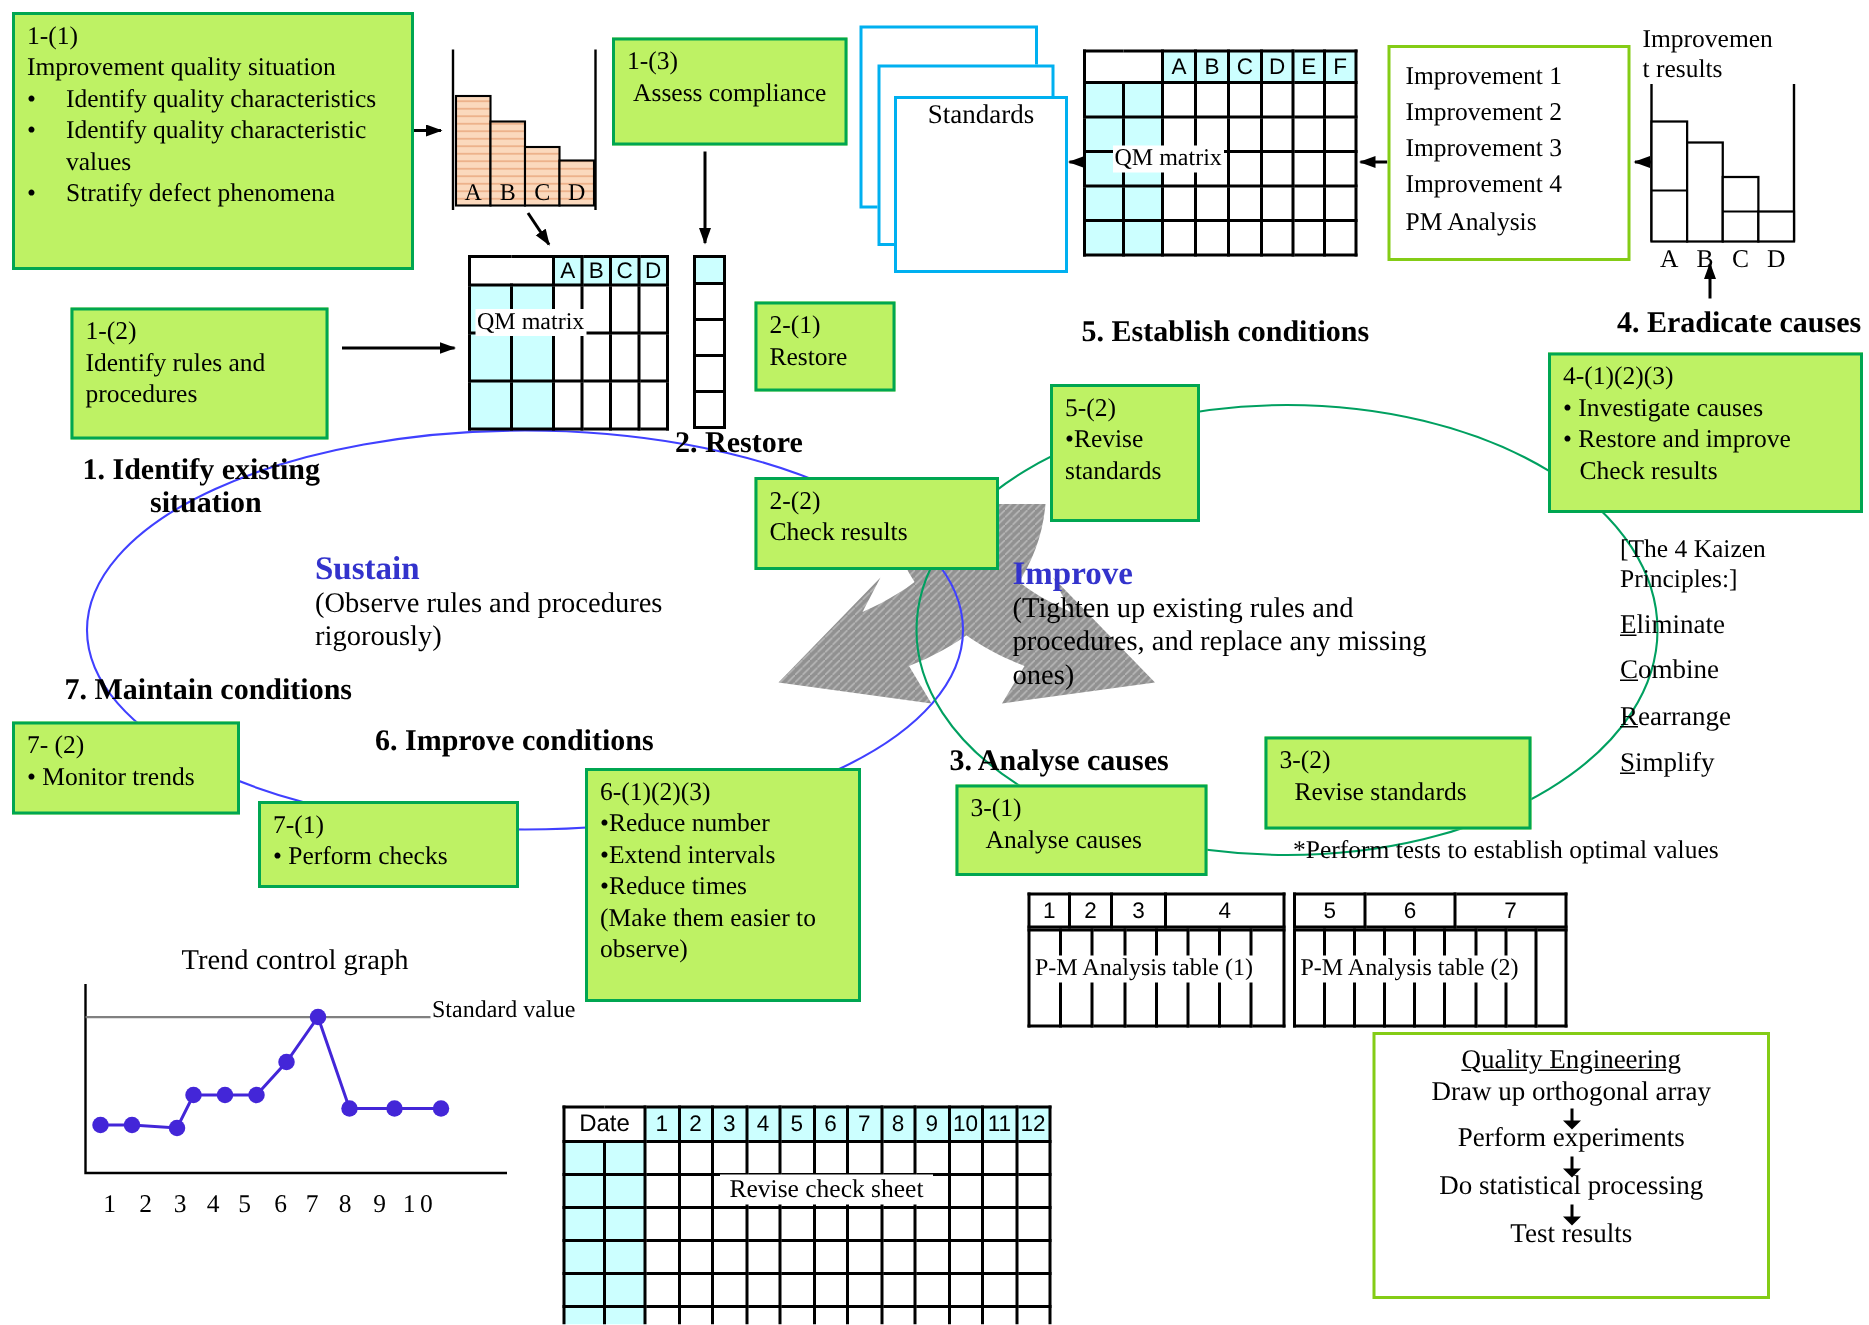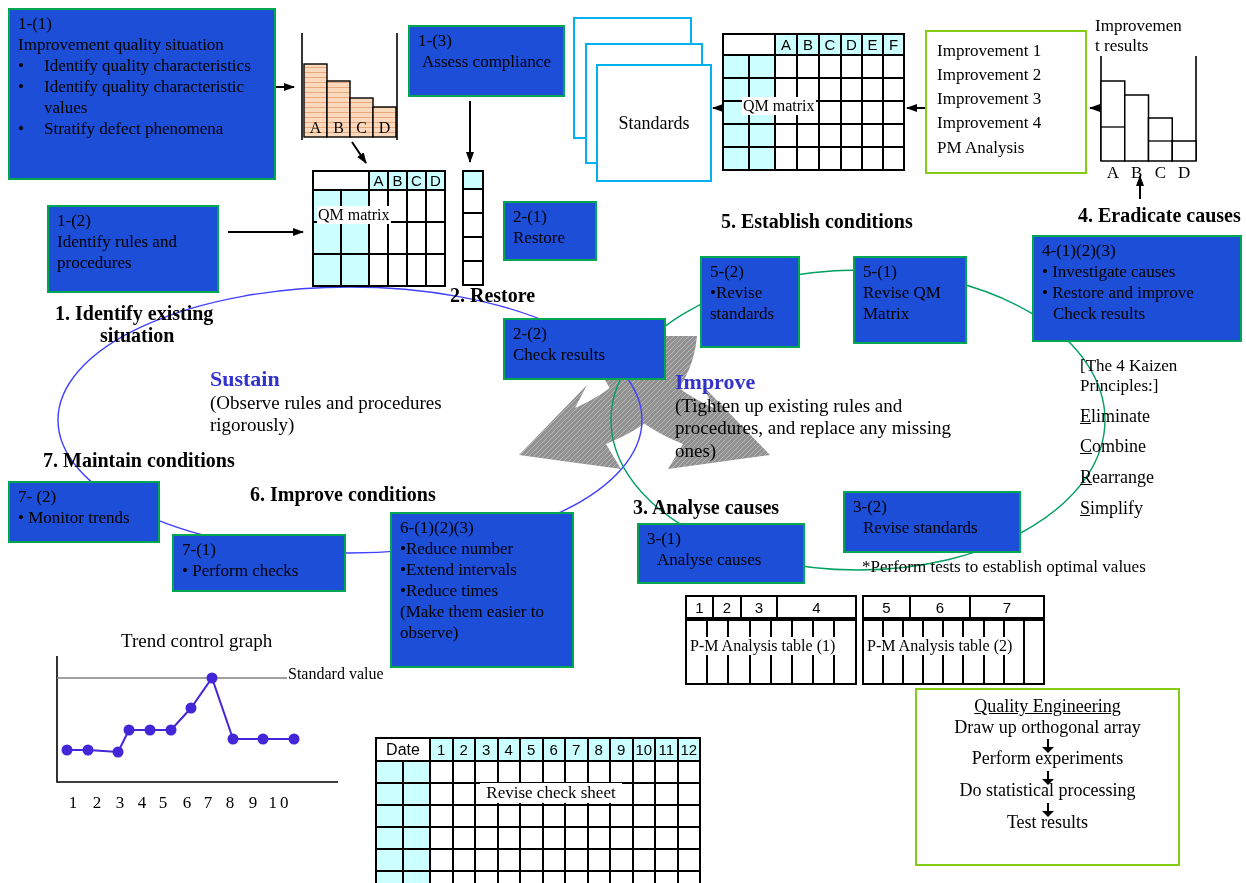--- a/index.html
+++ b/index.html
@@ -1,19 +1,19 @@
 <!DOCTYPE html>
 <html><head>
 <meta charset="utf-8">
 <style>
   html,body{margin:0;padding:0;background:#fff;}
   #canvas{position:relative;width:1246px;height:883px;background:#fff;overflow:hidden;
           font-family:"Liberation Serif",serif;color:#000;}
   svg text{font-family:"Liberation Serif",serif;}
-  .gbox{position:absolute;background:#1d4ed8;border:2px solid #00a651;padding:3px 8px;
+  .gbox{position:absolute;background:#bef264;border:2px solid #00a651;padding:3px 8px;
         font-size:17px;line-height:1.24;}
   .wbox{position:absolute;background:#fff;border:2px solid #84cc16;}
   .hd-step{position:absolute;font-weight:bold;font-size:20px;line-height:1.08;white-space:normal;}
   .nowrap{white-space:nowrap;}
   .lbl{position:absolute;font-size:16px;background:#fff;padding:0 1px;white-space:nowrap;}
   .mx{position:absolute;border-collapse:collapse;table-layout:fixed;}
   .mx td{border:2px solid #000;padding:0;font-family:"Liberation Sans",sans-serif;
          font-size:15px;text-align:center;vertical-align:middle;}
   .mx td.cy{background:#ccffff;}
   .mx td.dt{font-size:16px;}
@@ -161,24 +161,20 @@
   <div class="gbox" style="left:503px;top:318px;width:143px;height:52px">
     <div>2-(2)</div>
     <div>Check results</div>
   </div>
 
   <div class="gbox" style="left:700px;top:256px;width:80px;height:82px">
     <div>5-(2)</div>
     <div>•Revise standards</div>
   </div>
 
-  <div class="gbox" style="left:853px;top:256px;width:94px;height:78px">
-    <div>5-(1)</div>
-    <div>Revise QM Matrix</div>
-  </div>
 
   <div class="gbox" style="left:1032px;top:235px;width:190px;height:97px">
     <div>4-(1)(2)(3)</div>
     <div>• Investigate causes</div>
     <div>• Restore and improve</div>
     <div style="padding-left:11px">Check results</div>
   </div>
 
   <div class="gbox" style="left:637px;top:523px;width:148px;height:51px">
     <div>3-(1)</div>
@@ -230,21 +226,21 @@
     <div>Principles:]</div>
     <div class="kz-p"><u>E</u>liminate</div>
     <div class="kz-p"><u>C</u>ombine</div>
     <div class="kz-p"><u>R</u>earrange</div>
     <div class="kz-p"><u>S</u>implify</div>
   </div>
 
   <div style="position:absolute;left:573px;top:17px;width:115px;height:118px;background:#fff;border:2px solid #00b0f0"></div>
   <div style="position:absolute;left:585px;top:43px;width:114px;height:117px;background:#fff;border:2px solid #00b0f0"></div>
   <div style="position:absolute;left:596px;top:64px;width:112px;height:114px;background:#fff;border:2px solid #00b0f0;
-              display:flex;align-items:center;justify-content:center;font-size:18px">
+              display:flex;justify-content:center;font-size:18px">
     <span>Standards</span>
   </div>
 
   <div class="wbox" style="left:925px;top:30px;width:138px;height:126px;padding:7px 10px;font-size:17px;line-height:1.42">
     <div>Improvement 1</div>
     <div>Improvement 2</div>
     <div>Improvement 3</div>
     <div>Improvement 4</div>
     <div>PM Analysis</div>
   </div>

